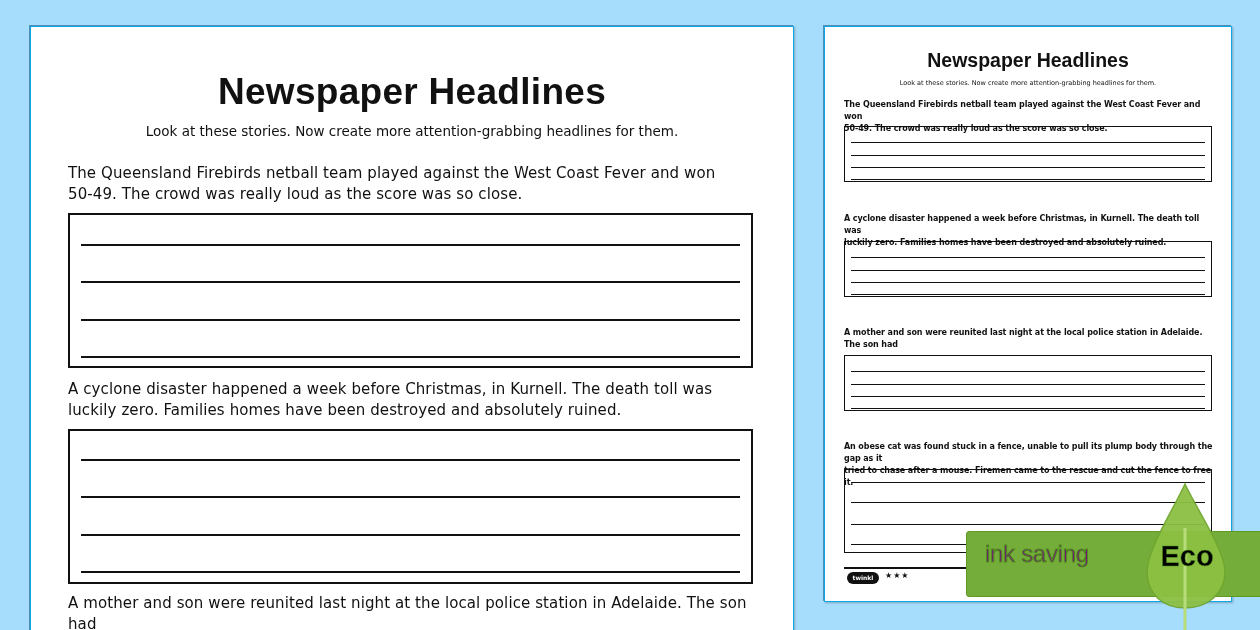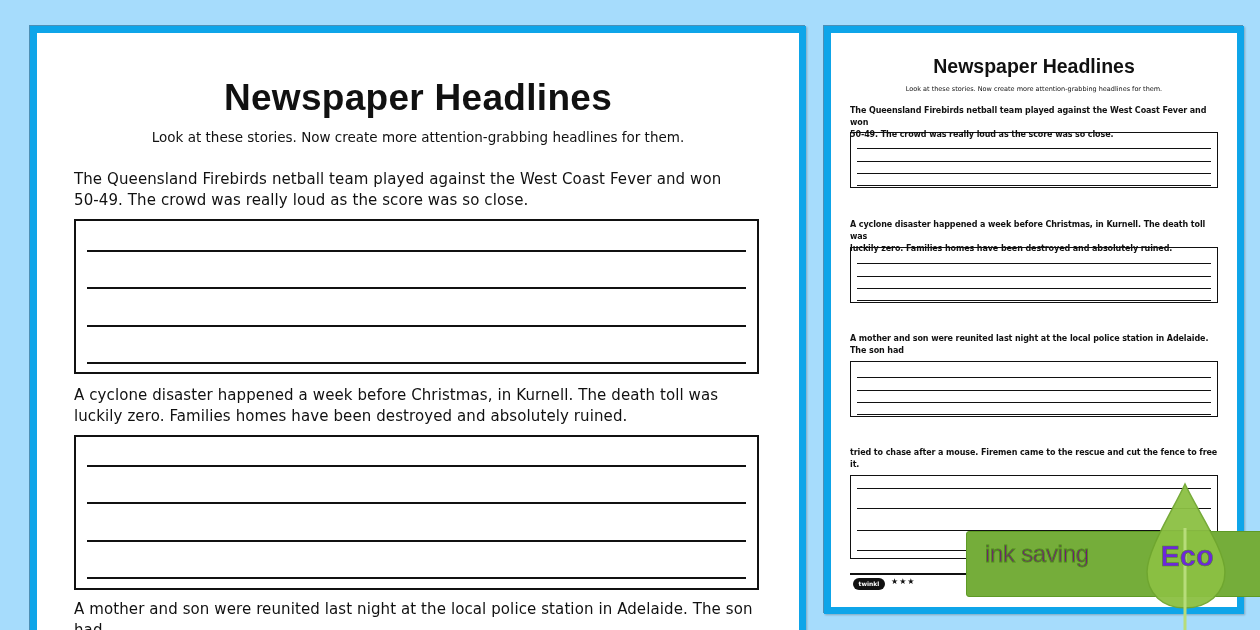--- a/index.html
+++ b/index.html
@@ -3,21 +3,21 @@
 <meta charset="utf-8">
 <style>
   html, body { margin:0; padding:0; }
   body {
     width:1260px; height:630px; overflow:hidden; position:relative;
     background:#a6dcfc;
     font-family:"DejaVu Sans", sans-serif; color:#111;
   }
   .page {
     position:absolute; background:#fff;
-    border:7px solid #0ea5e9;
+    border:1px solid #0ea5e9;
     box-shadow: -1px -1px 0 #4d8fb5, 1px 1px 2px rgba(0,0,0,0.25);
     overflow:hidden;
     text-decoration:underline;
   }
   
   #page-left { left:30px; top:26px; width:762px; height:620px; }
   #page-left .title {
     position:absolute; left:0; width:100%; top:44px; text-align:center;
     font-family:"Liberation Sans", sans-serif; font-weight:bold;
     font-size:37px; letter-spacing:0.3px;
@@ -75,21 +75,21 @@
     background:#75ad3a; border:1px solid #5e9a25; border-radius:3px 0 0 3px;
   }
   #eco-banner .ink-label {
     position:absolute; left:18px; top:8px;
     font-family:"Liberation Sans", sans-serif; font-size:24px; color:#701a75;
     -webkit-text-stroke:1px #4f8f1c; letter-spacing:-0.3px;
   }
   #eco-leaf { position:absolute; left:1145px; top:480px; width:84px; height:150px; }
   #eco-leaf .eco-label {
     position:absolute; left:12px; top:60px; width:60px; text-align:center;
-    font-family:"Liberation Sans", sans-serif; font-weight:bold; font-size:29px; color:#6d28d9;
+    font-family:"Liberation Sans", sans-serif; font-weight:bold; font-size:29px; color:#000000;
     -webkit-text-stroke:0.6px #4f8f1c;
   }
 </style>
 </head>
 <body>
 
 <div class="page" id="page-left">
   <div class="title">Newspaper Headlines</div>
   <div class="subtitle">Look at these stories. Now create more attention-grabbing headlines for them.</div>
 
@@ -151,20 +151,21 @@
     <div>A mother and son were reunited last night at the local police station in Adelaide. The son had</div>
   </div>
   <div class="box" style="top:328px;">
     <div class="line" style="top:15px;"></div>
     <div class="line" style="top:28px;"></div>
     <div class="line" style="top:40px;"></div>
     <div class="line" style="top:52px;"></div>
   </div>
 
   <div class="story" style="top:414px;">
+    <div>An obese cat was found stuck in a fence, unable to pull its plump body through the gap as it</div>
     <div>tried to chase after a mouse. Firemen came to the rescue and cut the fence to free it.</div>
   </div>
   <div class="box" style="top:442px;height:84px;">
     <div class="line" style="top:12px;"></div>
     <div class="line" style="top:32px;"></div>
     <div class="line" style="top:54px;"></div>
     <div class="line" style="top:74px;"></div>
   </div>
 
   <div class="footer-rule"></div>

